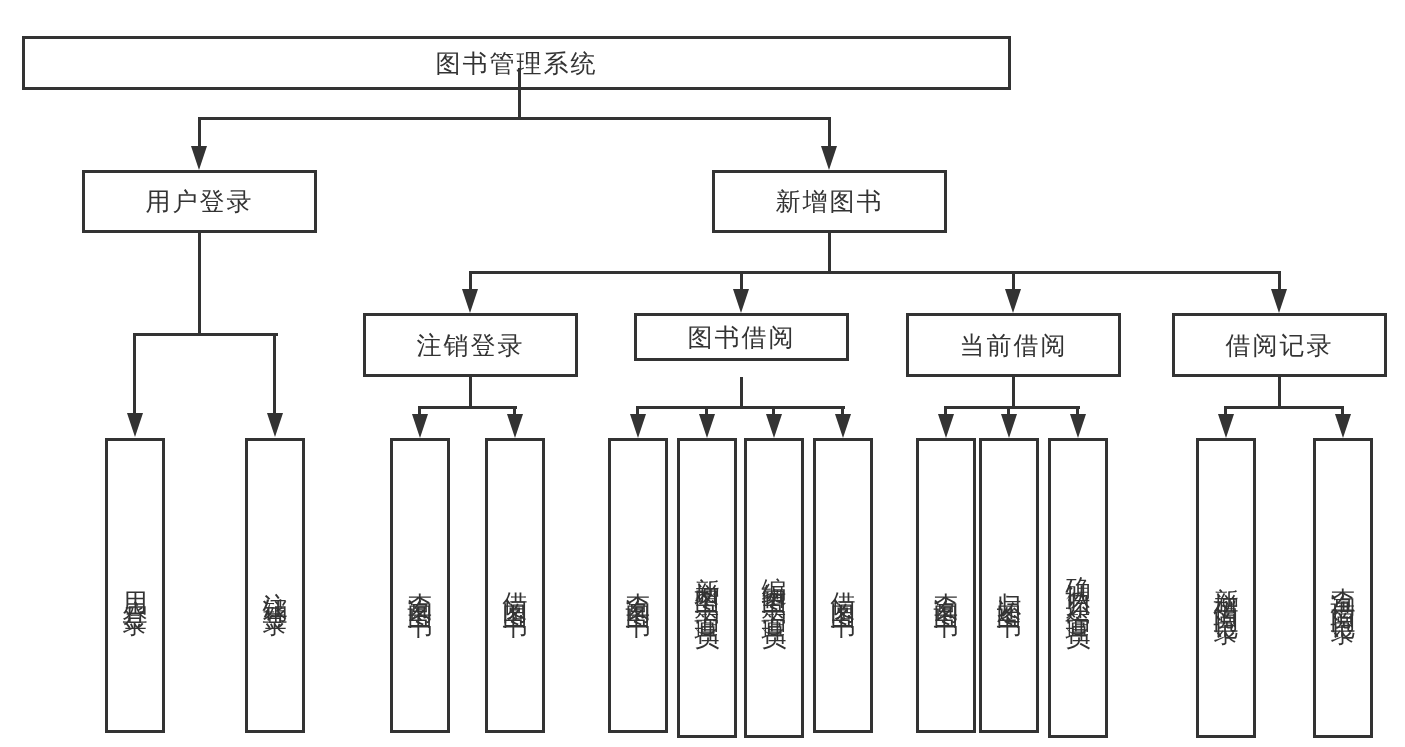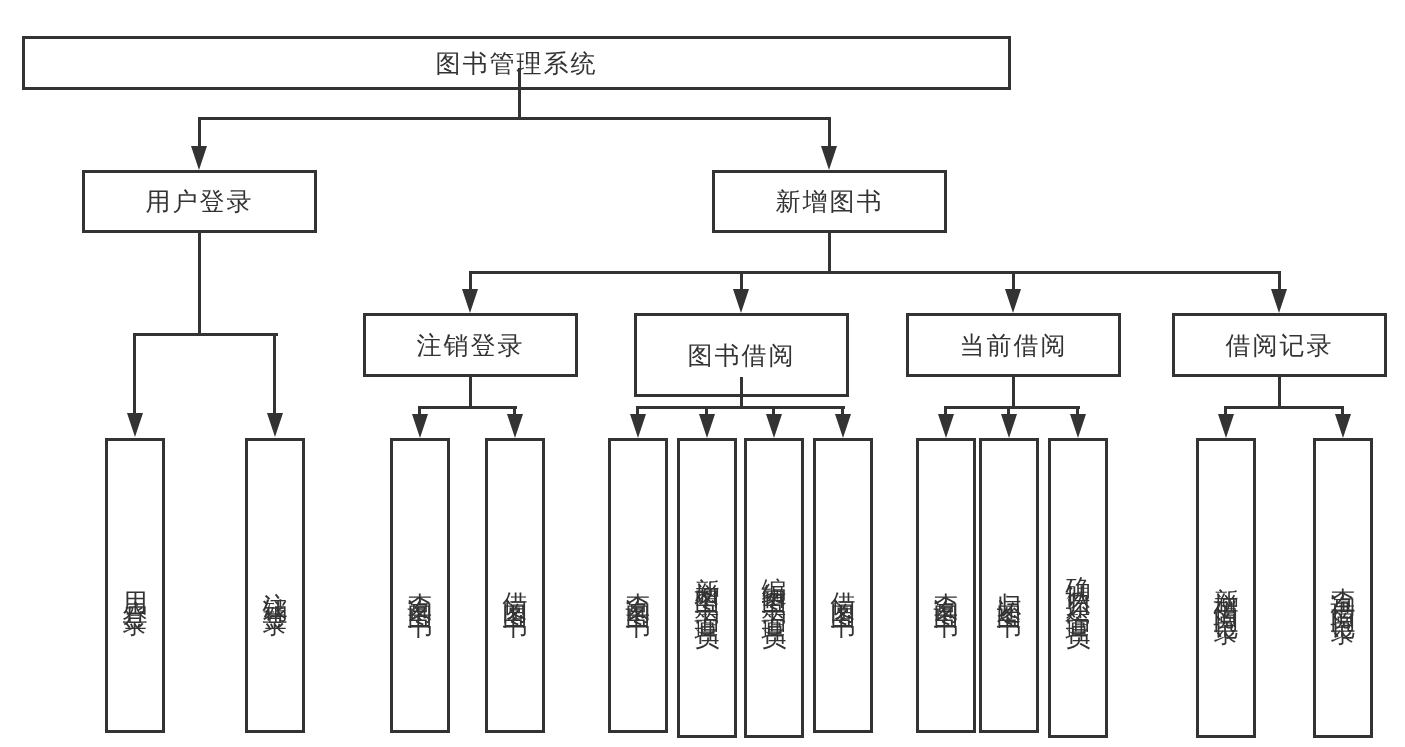--- a/index.html
+++ b/index.html
@@ -47,21 +47,21 @@
   </div>
 
   <div class="node" style="left:712px;top:170px;width:235px;height:63px;">
     <span>新增图书</span>
   </div>
 
   <div class="node" style="left:363px;top:313px;width:215px;height:64px;">
     <span>注销登录</span>
   </div>
 
-  <div class="node" style="left:634px;top:313px;width:215px;height:84px;">
+  <div class="node" style="left:634px;top:313px;width:215px;height:48px;">
     <span>图书借阅</span>
   </div>
 
   <div class="node" style="left:1172px;top:313px;width:215px;height:64px;">
     <span>借阅记录</span>
   </div>
 
   <div class="node" style="left:906px;top:313px;width:215px;height:64px;">
     <span>当前借阅</span>
   </div>

